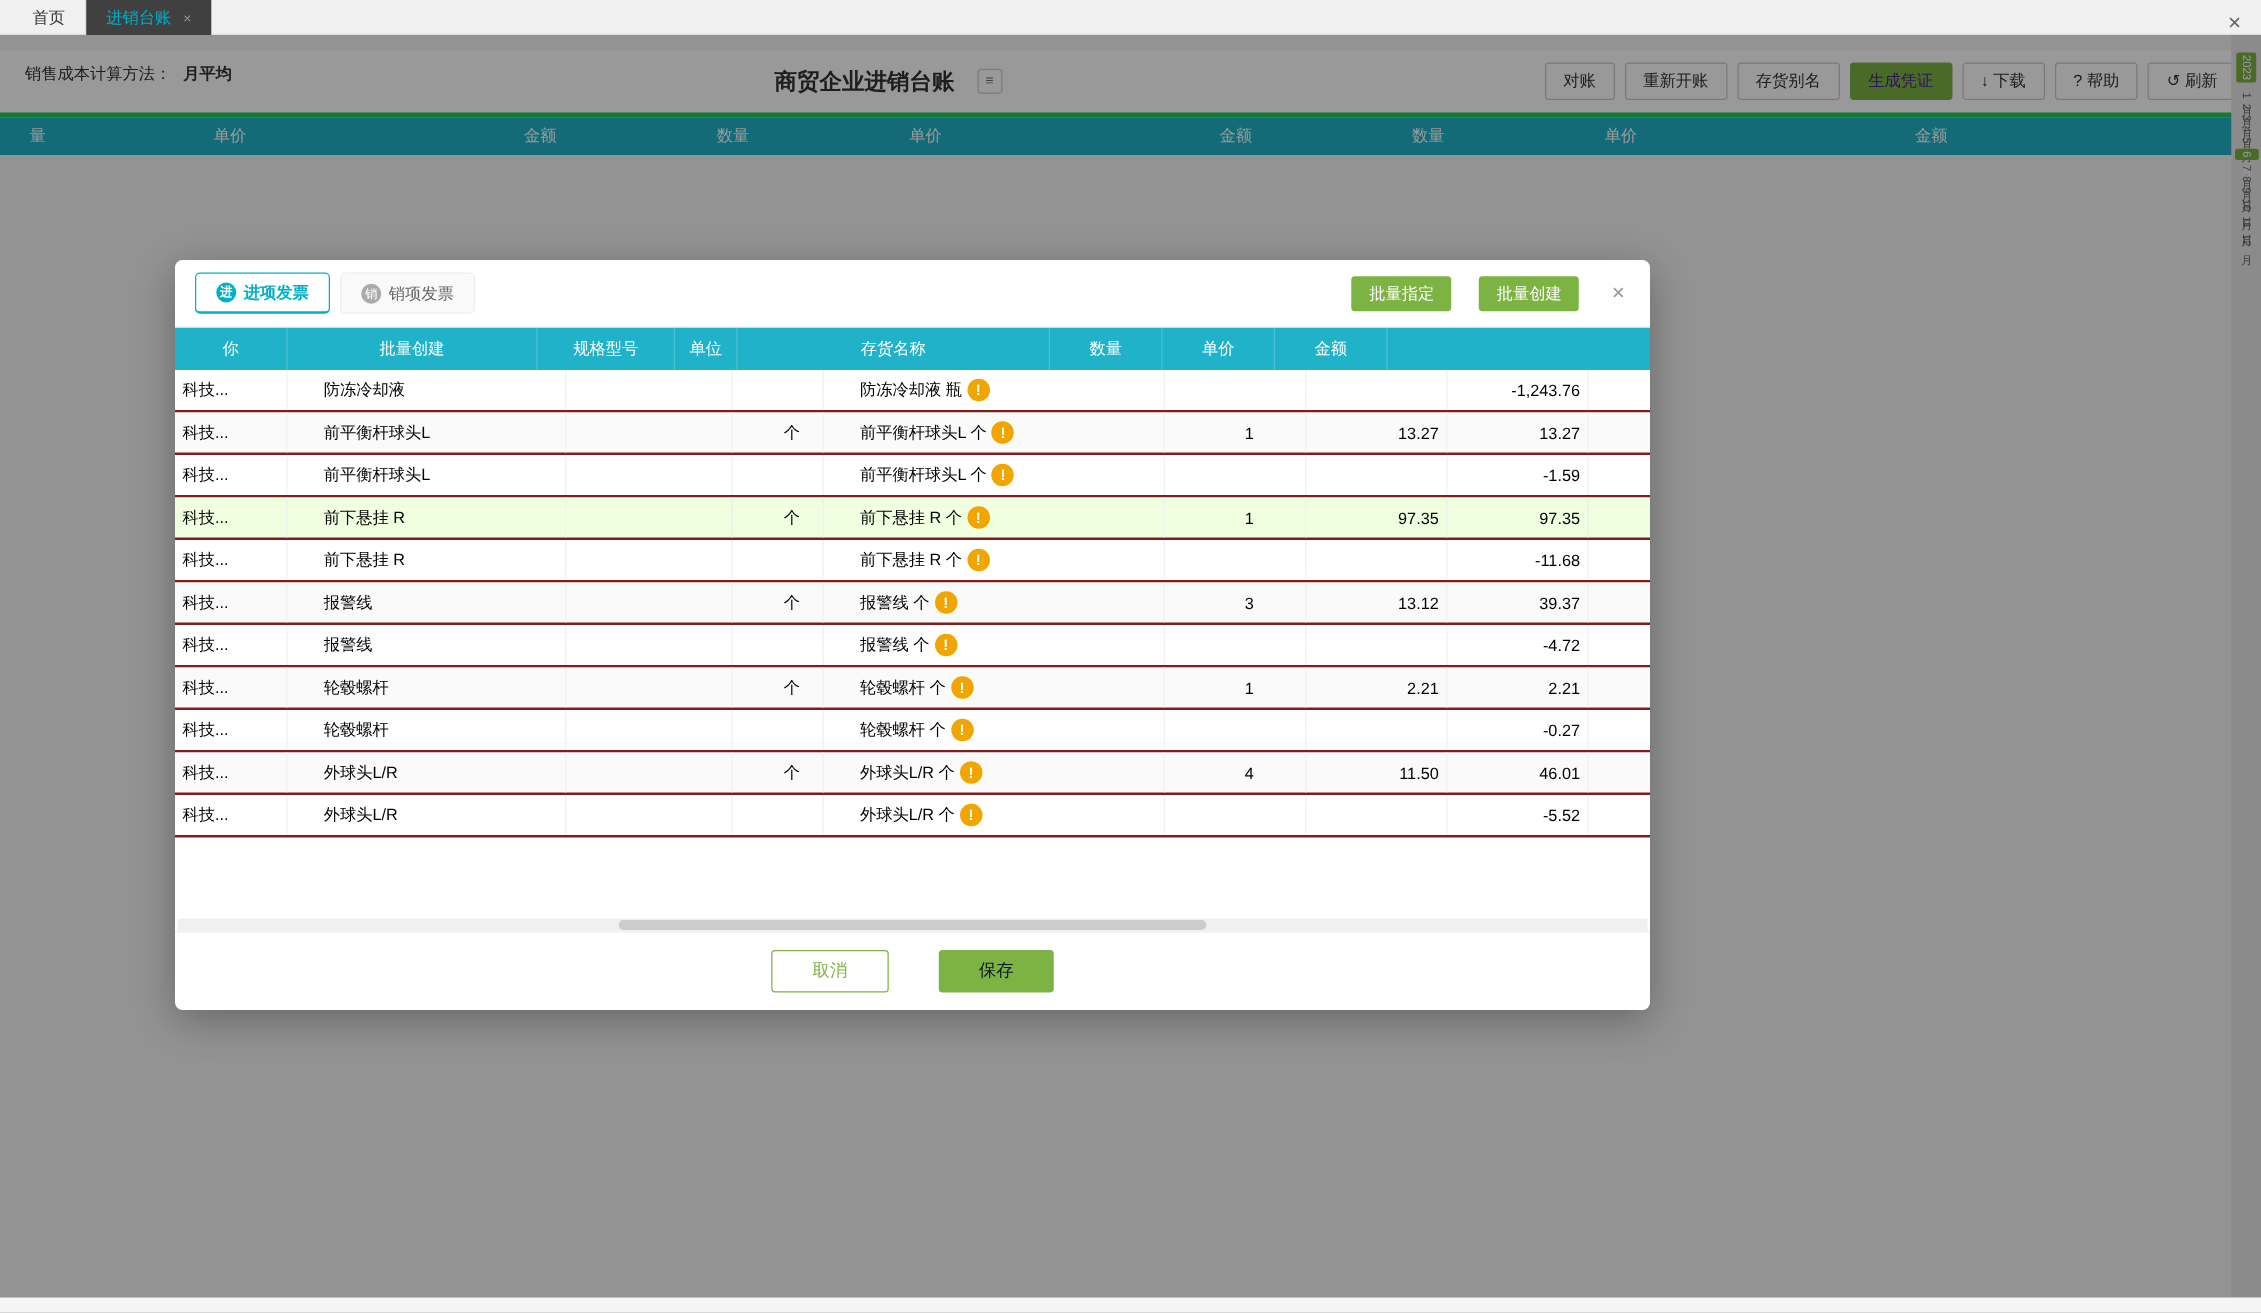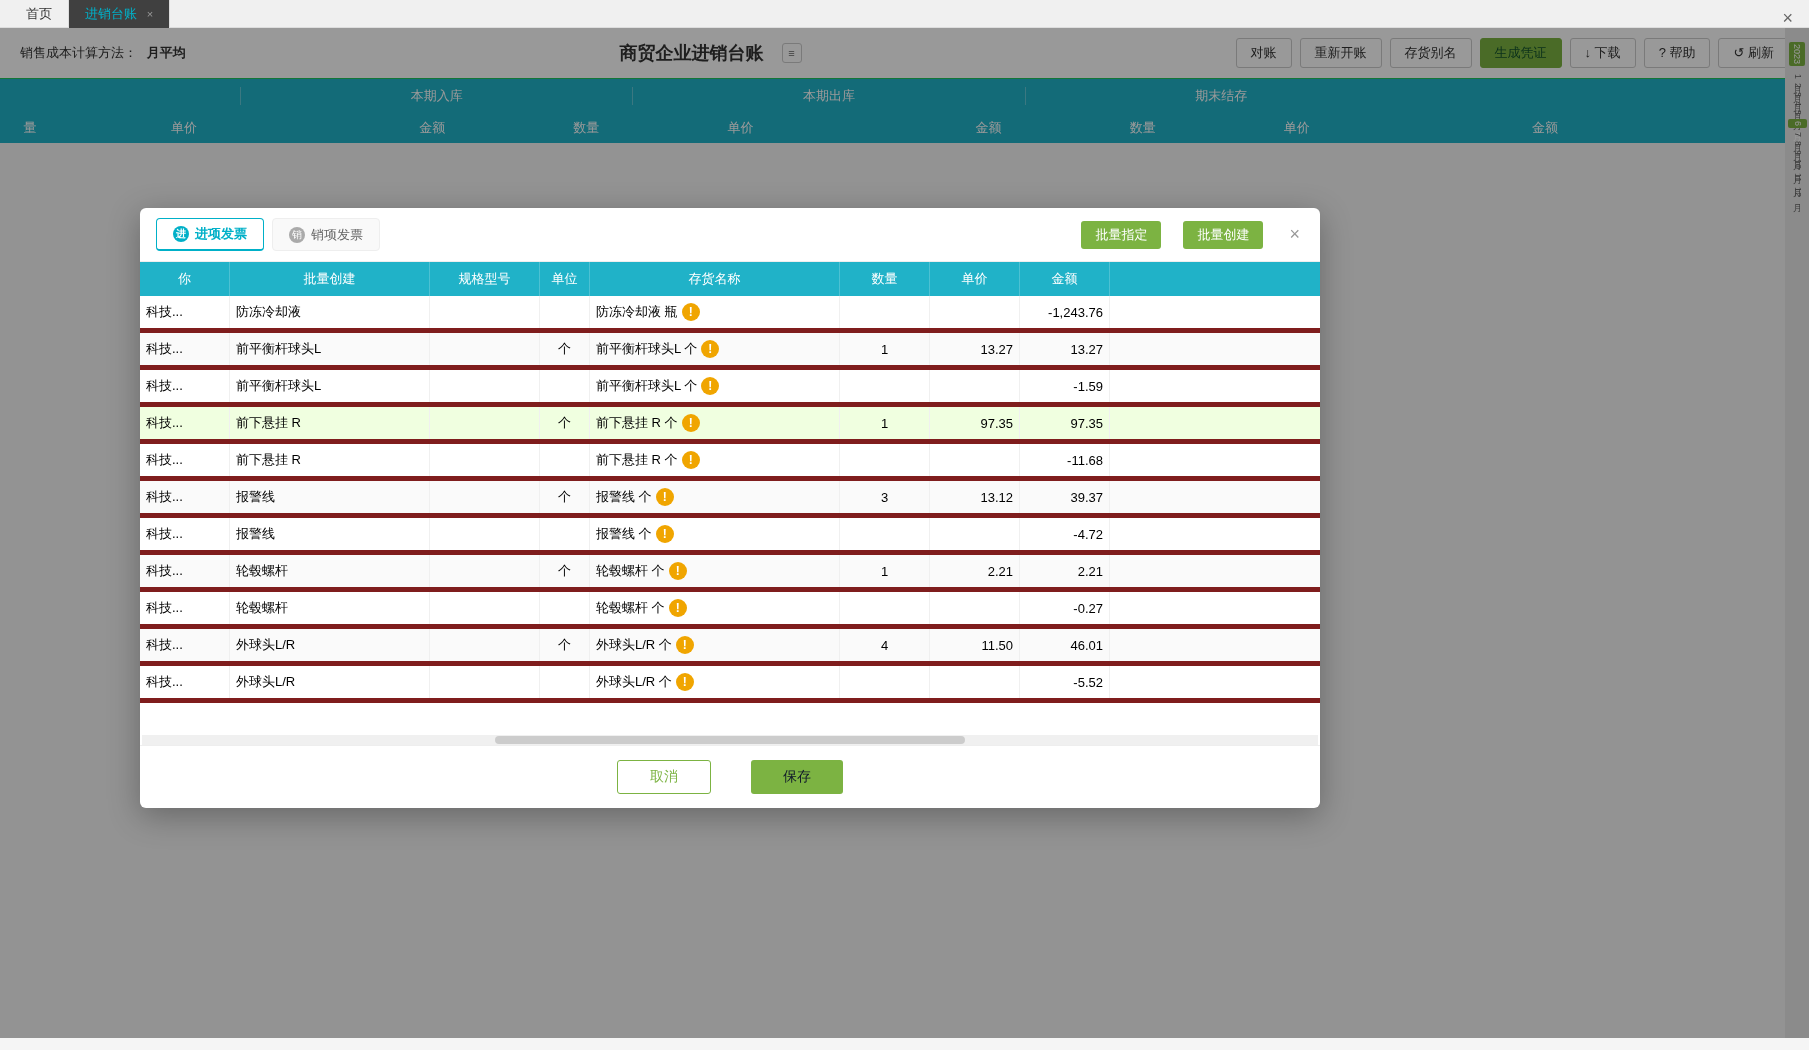--- a/index.html
+++ b/index.html
@@ -12,26 +12,26 @@
     .tab-bar { display: flex; align-items: center; background: #f0f0f0; height: 28px; border-bottom: 1px solid #ddd; padding: 0 10px; }
     .tab-item { padding: 8px 16px; font-size: 13px; cursor: pointer; color: #333; }
     .tab-item.active { background: #404040; border: 1px solid #ddd; border-bottom: none; border-radius: 4px 4px 0 0; color: #00b0c8; position: relative; }
     .tab-close { margin-left: 6px; color: #999; cursor: pointer; font-size: 11px; }
     .window-close { position: absolute; right: 16px; top: 8px; font-size: 18px; cursor: pointer; color: #666; }
 
     
     .main-content { width: 100%; height: calc(1050px - 40px); background: #f5f5f5; position: relative; overflow: hidden; }
 
     
-    .header-bar { display: flex; align-items: center; justify-content: space-between; padding: 10px 20px; background: #fff; border-bottom: 1px solid #22c55e; }
+    .header-bar { display: flex; justify-content: space-between; padding: 10px 20px; background: #fff; border-bottom: 4px solid #22c55e; margin-top: 12px; }
     .header-left { font-size: 13px; color: #333; }
     .header-center { font-size: 18px; font-weight: bold; color: #333; display: flex; align-items: center; gap: 18px; }
     .header-right { display: flex; align-items: center; gap: 8px; }
     .btn { padding: 5px 14px; border-radius: 3px; border: 1px solid #ccc; cursor: pointer; font-size: 13px; background: #fff; color: #333; }
-    .btn-primary { background: #7cb342; color: #14532d; border-color: #7cb342; }
+    .btn-primary { background: #7cb342; color: #4c1d95; border-color: #7cb342; }
     .btn-outline { border: 1px solid #ccc; }
 
     
     .modal-backdrop { position: absolute; top: 0; left: 0; width: 1809px; height: 1050px; background: rgba(0,0,0,0.4); z-index: 100; }
 
     
     .modal { position: absolute; top: 180px; left: 140px; width: 1180px; height: 600px; background: #fff; border-radius: 6px; box-shadow: 0 8px 32px rgba(0,0,0,0.3); z-index: 200; display: flex; flex-direction: column; }
     .modal-header { display: flex; align-items: center; justify-content: space-between; padding: 10px 16px; border-bottom: 1px solid #eee; }
     .modal-tabs { display: flex; gap: 0; }
     .modal-tab { padding: 6px 16px; font-size: 13px; cursor: pointer; border: 1px solid #eee; border-radius: 4px; background: #f9f9f9; color: #666; display: flex; align-items: center; gap: 6px; }
@@ -42,21 +42,21 @@
     .btn-batch { padding: 5px 14px; border-radius: 3px; font-size: 13px; cursor: pointer; color: #fff; border: none; }
     .btn-batch-assign { background: #7cb342; }
     .btn-batch-create { background: #7cb342; }
     .modal-close-btn { font-size: 18px; cursor: pointer; color: #999; background: none; border: none; padding: 0 4px; }
 
     
     .modal-body { flex: 1; overflow: hidden; display: flex; flex-direction: column; }
     .modal-table-header { display: grid; grid-template-columns: 90px 200px 110px 50px 250px 90px 90px 90px; background: #20b2c8; color: #fff; font-size: 13px; }
     .modal-table-header div { padding: 8px 6px; text-align: center; border-right: 1px solid rgba(255,255,255,0.2); }
     .modal-table-body { flex: 1; overflow-y: auto; }
-    .modal-table-row { display: grid; grid-template-columns: 90px 200px 110px 50px 250px 90px 90px 90px; border-bottom: 5px solid #7f1d1d; font-size: 13px; }
+    .modal-table-row { display: grid; grid-template-columns: 90px 200px 110px 50px 250px 90px 90px 90px; border-bottom: 2px solid #7f1d1d; font-size: 13px; gap: 23px; }
     .modal-table-row:nth-child(even) { background: #fafafa; }
     .modal-table-row.highlighted { background: #f0ffe0; }
     .modal-table-row div { padding: 7px 6px; text-align: center; border-right: 1px solid #f0f0f0; display: flex; align-items: center; justify-content: center; }
     .modal-table-row div.left { justify-content: flex-start; text-align: left; }
     .modal-table-row div.right { justify-content: flex-end; text-align: right; }
     .warn-icon { width: 18px; height: 18px; border-radius: 50%; background: #f0a500; color: #fff; font-size: 12px; display: inline-flex; align-items: center; justify-content: center; font-weight: bold; margin-left: 4px; flex-shrink: 0; }
 
     
     .modal-footer { display: flex; justify-content: center; gap: 40px; padding: 14px; border-top: 1px solid #eee; }
     .btn-cancel { padding: 7px 32px; border: 1px solid #7cb342; color: #7cb342; background: #fff; border-radius: 3px; font-size: 14px; cursor: pointer; }
@@ -107,29 +107,20 @@
         <button class="btn btn-outline">对账</button>
         <button class="btn btn-outline">重新开账</button>
         <button class="btn btn-outline">存货别名</button>
         <button class="btn btn-primary">生成凭证</button>
         <button class="btn btn-outline">↓ 下载</button>
         <button class="btn btn-outline">? 帮助</button>
         <button class="btn btn-outline">↺ 刷新</button>
       </div>
     </div>
 
-    <div style="background:#20b2c8; color:#fff;">
-      <div style="display:grid; grid-template-columns: 240px 1fr 1fr 1fr 1fr; text-align:center; padding: 8px 0;">
-        <div></div>
-        <div style="border-left:1px solid rgba(255,255,255,0.3);">本期入库</div>
-        <div style="border-left:1px solid rgba(255,255,255,0.3);">本期出库</div>
-        <div style="border-left:1px solid rgba(255,255,255,0.3);">期末结存</div>
-        <div></div>
-      </div>
-    </div>
     <div style="background:#20b2c8; color:#fff;">
       <div style="display:grid; grid-template-columns: 60px 1fr 1fr 60px 1fr 1fr 60px 1fr 1fr 80px 60px; text-align:center; padding: 6px 0; font-size:13px;">
         <div>量</div>
         <div>单价</div>
         <div>金额</div>
         <div>数量</div>
         <div>单价</div>
         <div>金额</div>
         <div>数量</div>
         <div>单价</div>

